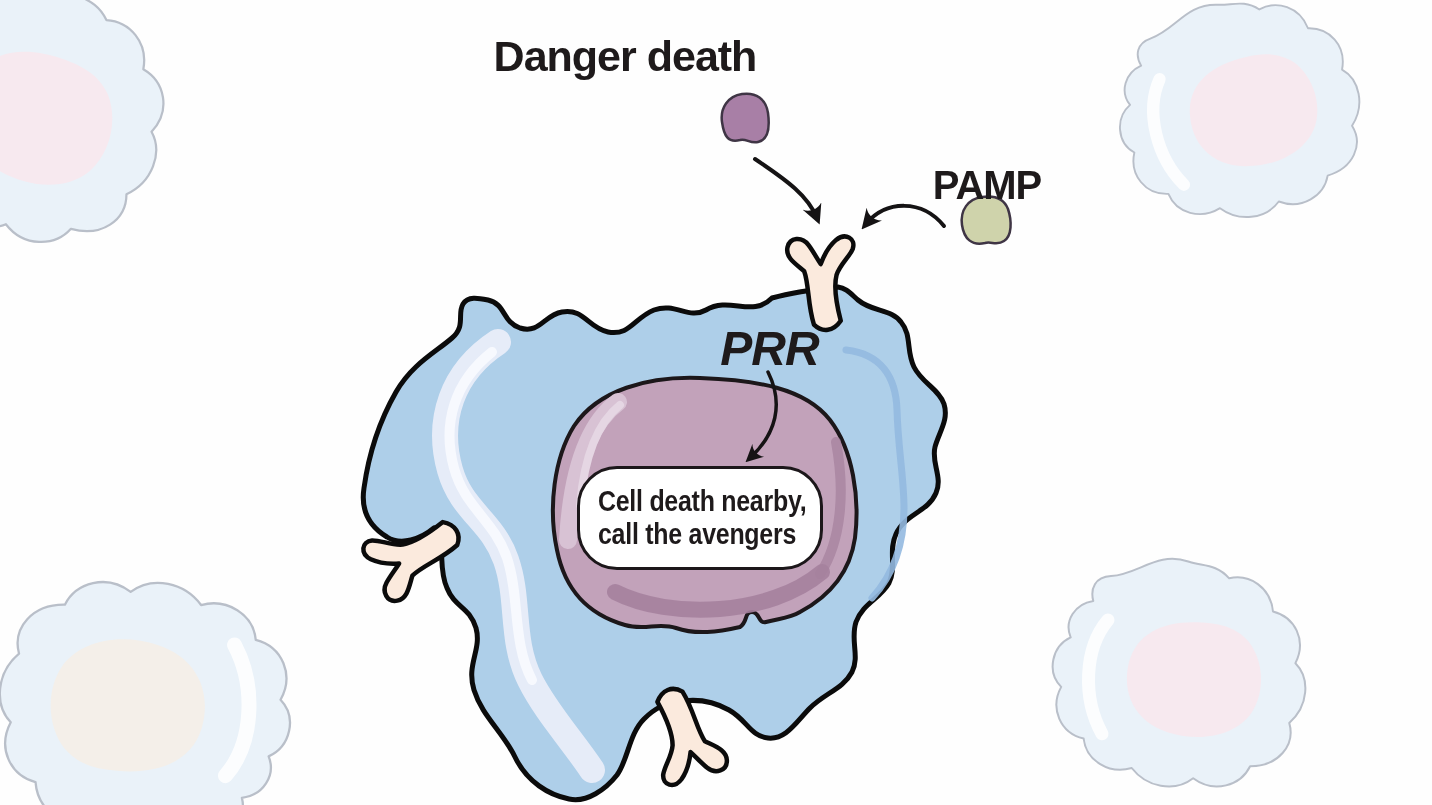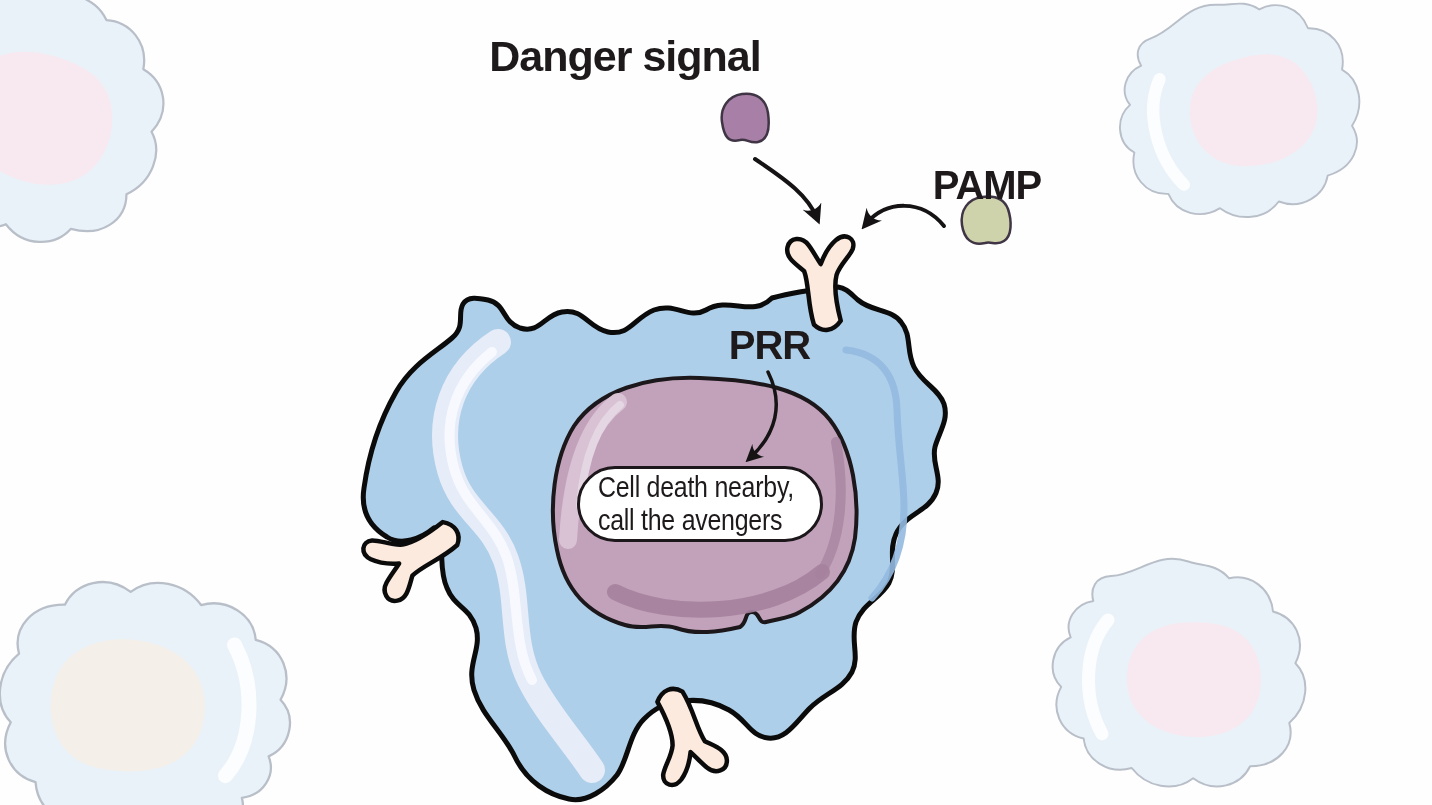--- a/index.html
+++ b/index.html
@@ -42,31 +42,32 @@
     position:absolute;
     color:var(--c-text);
     font-weight:600;
     text-align:center;
     white-space:nowrap;
     letter-spacing:-1px;
     line-height:1.05;
   }
   .lbl-danger{left:452px;top:34px;width:346px;font-size:43px;}
   .lbl-pamp{left:912px;top:164px;width:150px;font-size:40px;}
-  .lbl-prr{left:712px;top:324px;width:115px;font-size:40px;}
+  .lbl-prr{left:712px;top:324px;width:115px;font-size:48px;font-style:italic;}
 
   .bubble{
     position:absolute;
-    left:577px;top:466px;width:246px;height:76px;
+    left:577px;top:466px;width:246px;height:104px;
     background:var(--c-bubble_bg);
     border:3px solid var(--c-bubble_outline);
     border-radius:40px;
     box-sizing:border-box;
     display:flex;flex-direction:column;justify-content:center;
     padding-left:18px;
+    font-weight:bold;
   }
   .bubble-text{
     color:var(--c-text);
     font-size:29px;
     line-height:33px;
     letter-spacing:-0.3px;
     transform:scaleX(0.86);
     transform-origin:left center;
     white-space:nowrap;
   }
@@ -196,21 +197,21 @@
       C 768 140, 770 128, 768 113
       C 766 99, 756 92, 742 94 Z"></path>
     <path class="molecule-pamp" d="M 982 197
       C 968 199, 960 210, 962 225
       C 964 239, 972 246, 985 243
       C 991 241, 997 246, 1004 241
       C 1012 236, 1012 221, 1008 209
       C 1004 199, 996 195, 982 197 Z"></path>
   </svg>
 
-  <div class="lbl lbl-danger">Danger signal</div>
+  <div class="lbl lbl-danger">Danger death</div>
   <div class="lbl lbl-pamp">PAMP</div>
   <div class="lbl lbl-prr">PRR</div>
 
   <div class="bubble">
     <div class="bubble-text">Cell death nearby,</div>
     <div class="bubble-text">call the avengers</div>
   </div>
 
 </div>
 

